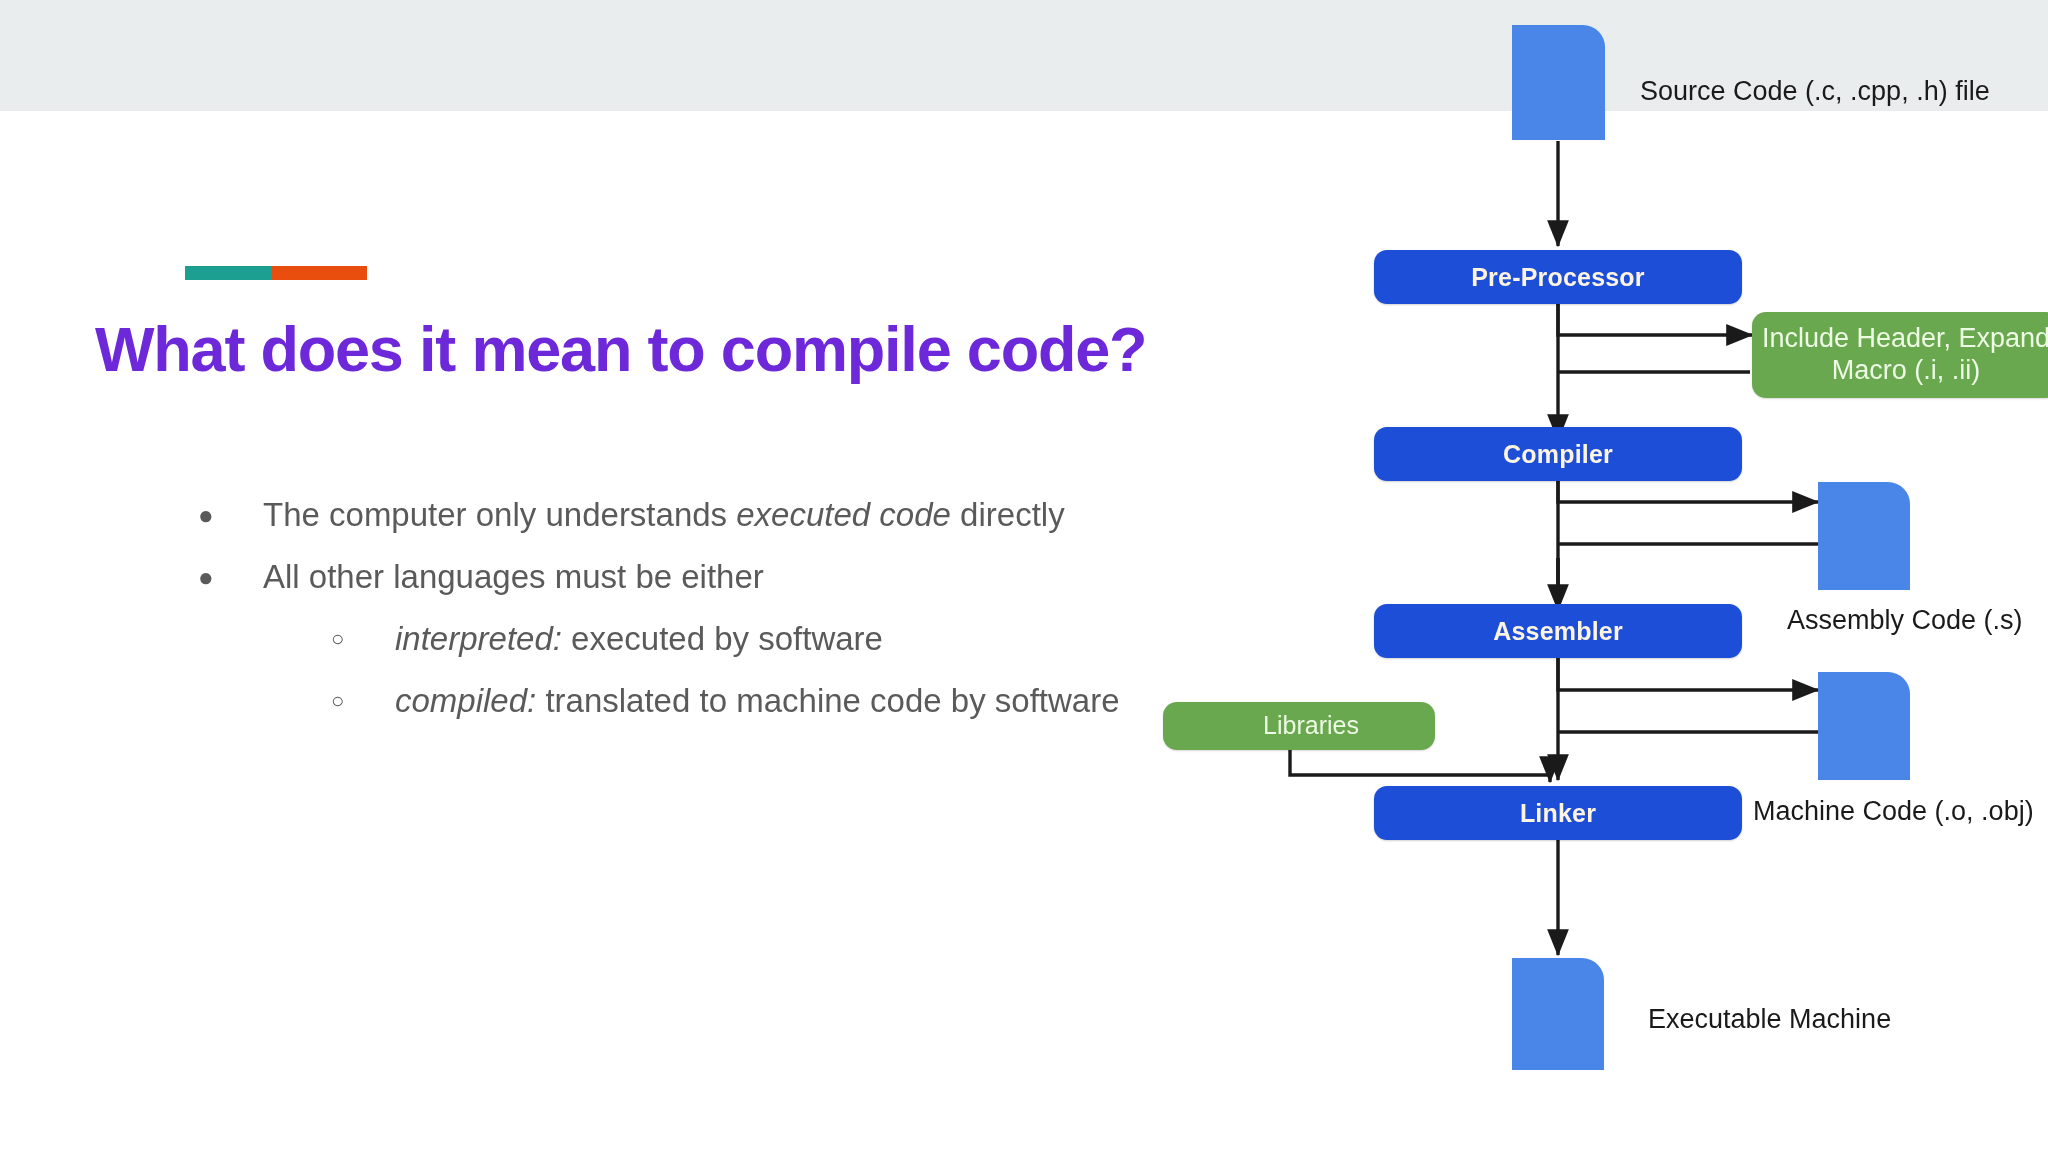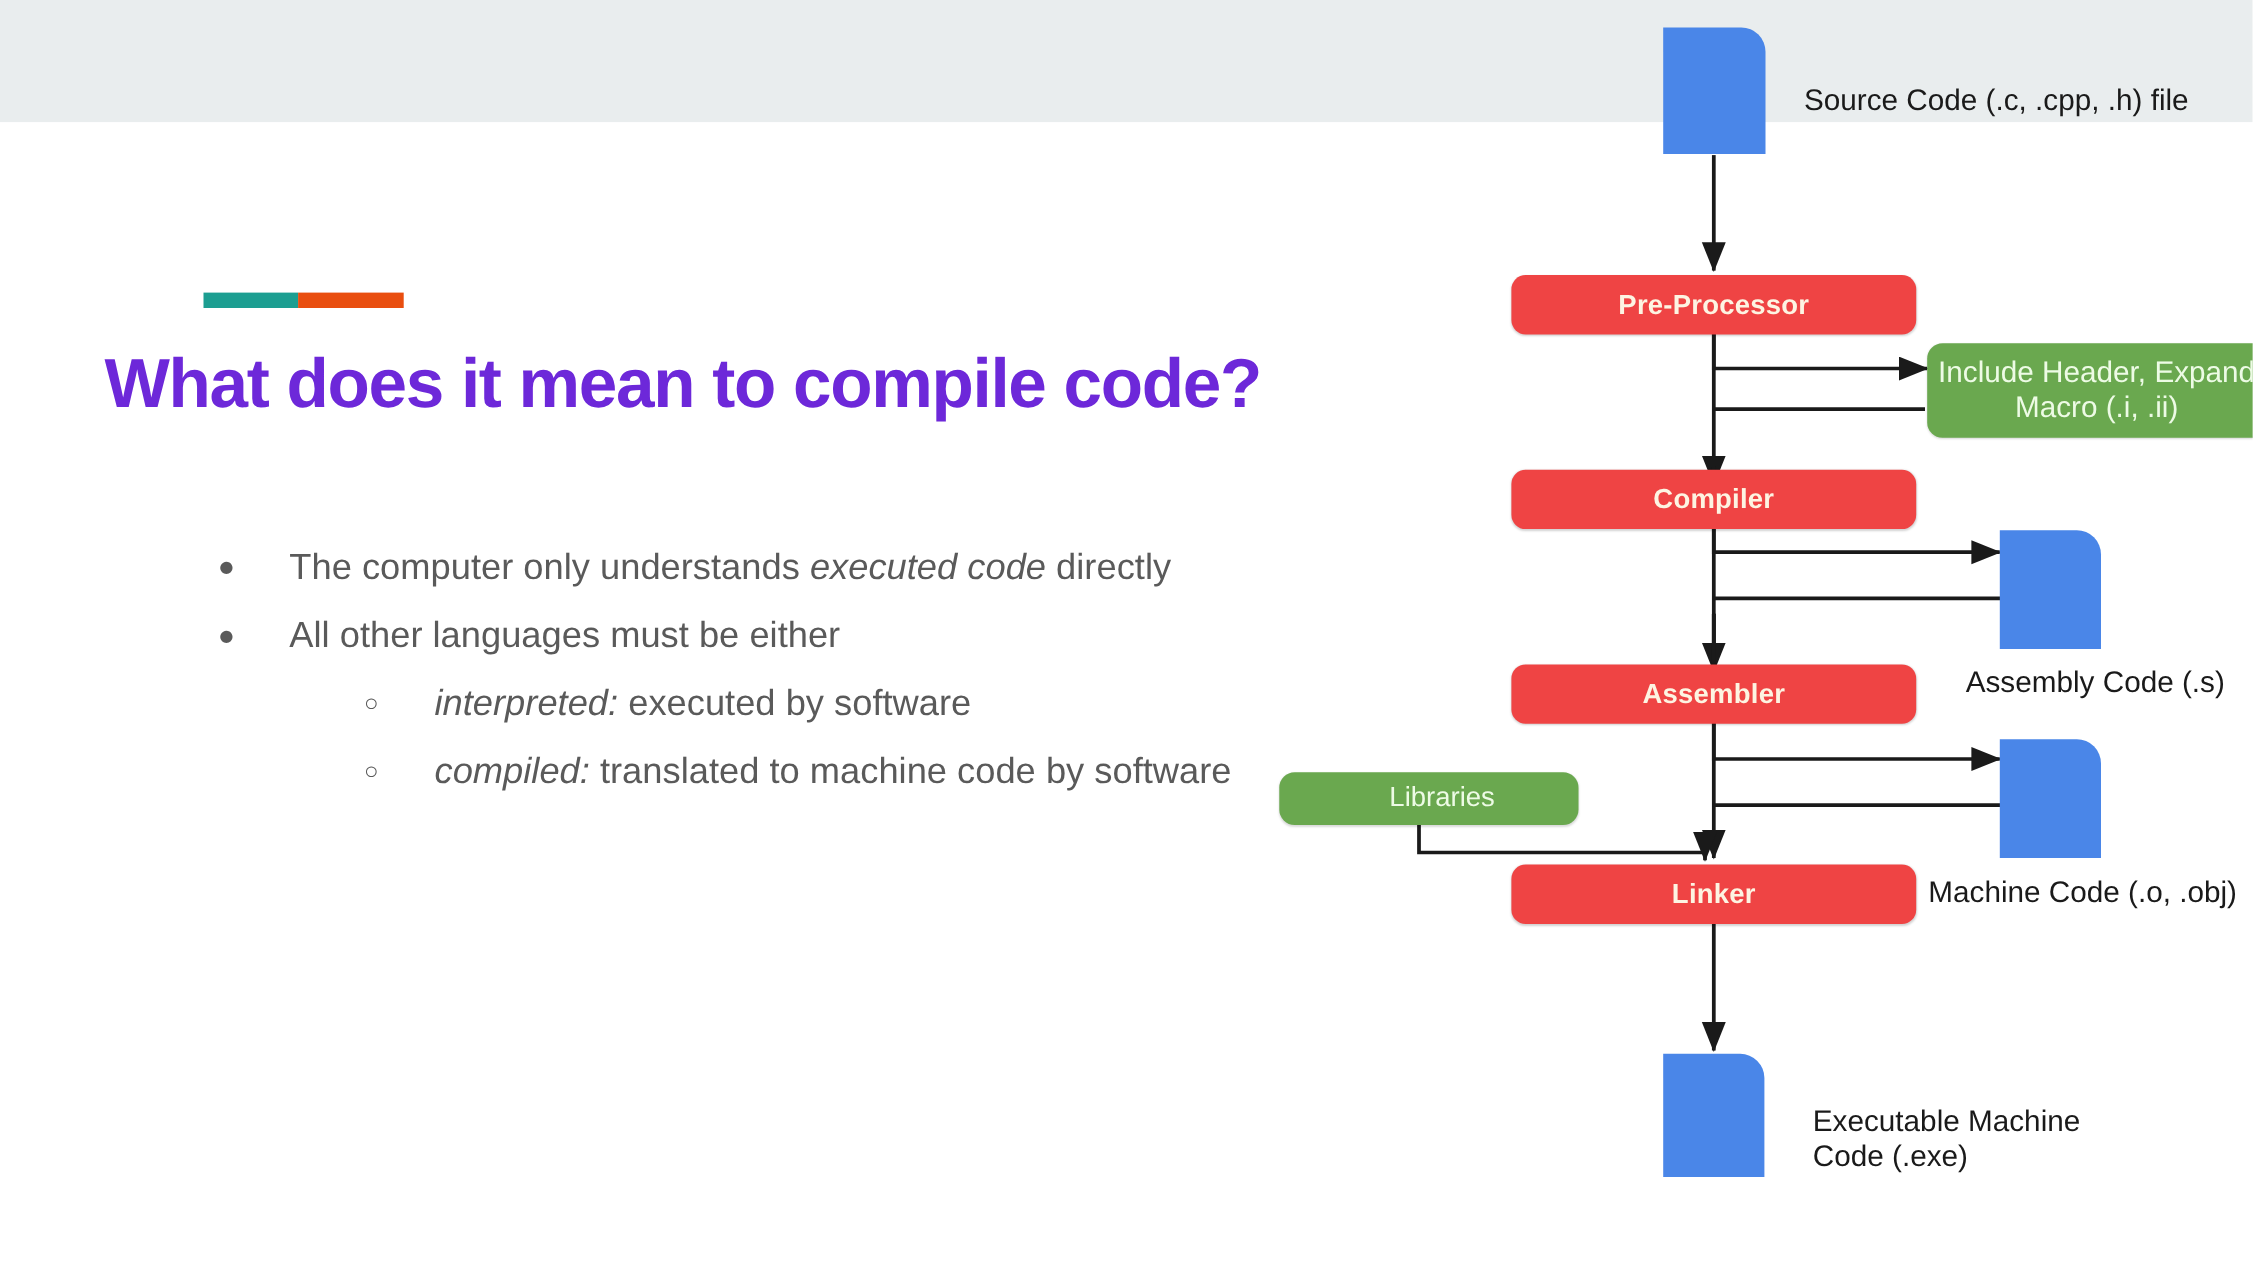--- a/index.html
+++ b/index.html
@@ -123,21 +123,21 @@
   }
   #diagram-svg {
     position: absolute;
     left: 0; top: 0;
     width: 2048px;
     height: 1152px;
   }
 
   .stage-box {
     position: absolute;
-    background: #ef4444;
+    background: #1d4ed8;
     border-radius: 13px;
     color: #fdf4e2;
     font-size: 25px;
     font-weight: bold;
     display: flex;
     align-items: center;
     justify-content: center;
     box-shadow: 0 1px 2px rgba(0,0,0,.18);
     letter-spacing: .2px;
   }
@@ -252,21 +252,20 @@
 
     <div class="doc-box fold-tr" style="left:1818px; top:482px; width:92px; height:108px;"></div>
     <div class="artifact-label" style="left:1787px; top:605px; width:300px;">Assembly Code (.s)</div>
 
     <div class="doc-box fold-tr" style="left:1818px; top:672px; width:92px; height:108px;"></div>
     <div class="artifact-label" style="left:1753px; top:796px; width:320px;">Machine Code (.o, .obj)</div>
 
     <div class="doc-box fold-tr" style="left:1512px; top:958px; width:92px; height:112px;"></div>
     <div class="artifact-label" style="left:1648px; top:1004px; width:300px;">
       <div>Executable Machine</div>
-      <div>Code (.exe)</div>
     </div>
 
     <div class="stage-box" style="left:1374px; top:250px; width:368px; height:54px;">Pre-Processor</div>
 
     <div class="stage-box" style="left:1374px; top:427px; width:368px; height:54px;">Compiler</div>
 
     <div class="stage-box" style="left:1374px; top:604px; width:368px; height:54px;">Assembler</div>
 
     <div class="stage-box" style="left:1374px; top:786px; width:368px; height:54px;">Linker</div>
 

